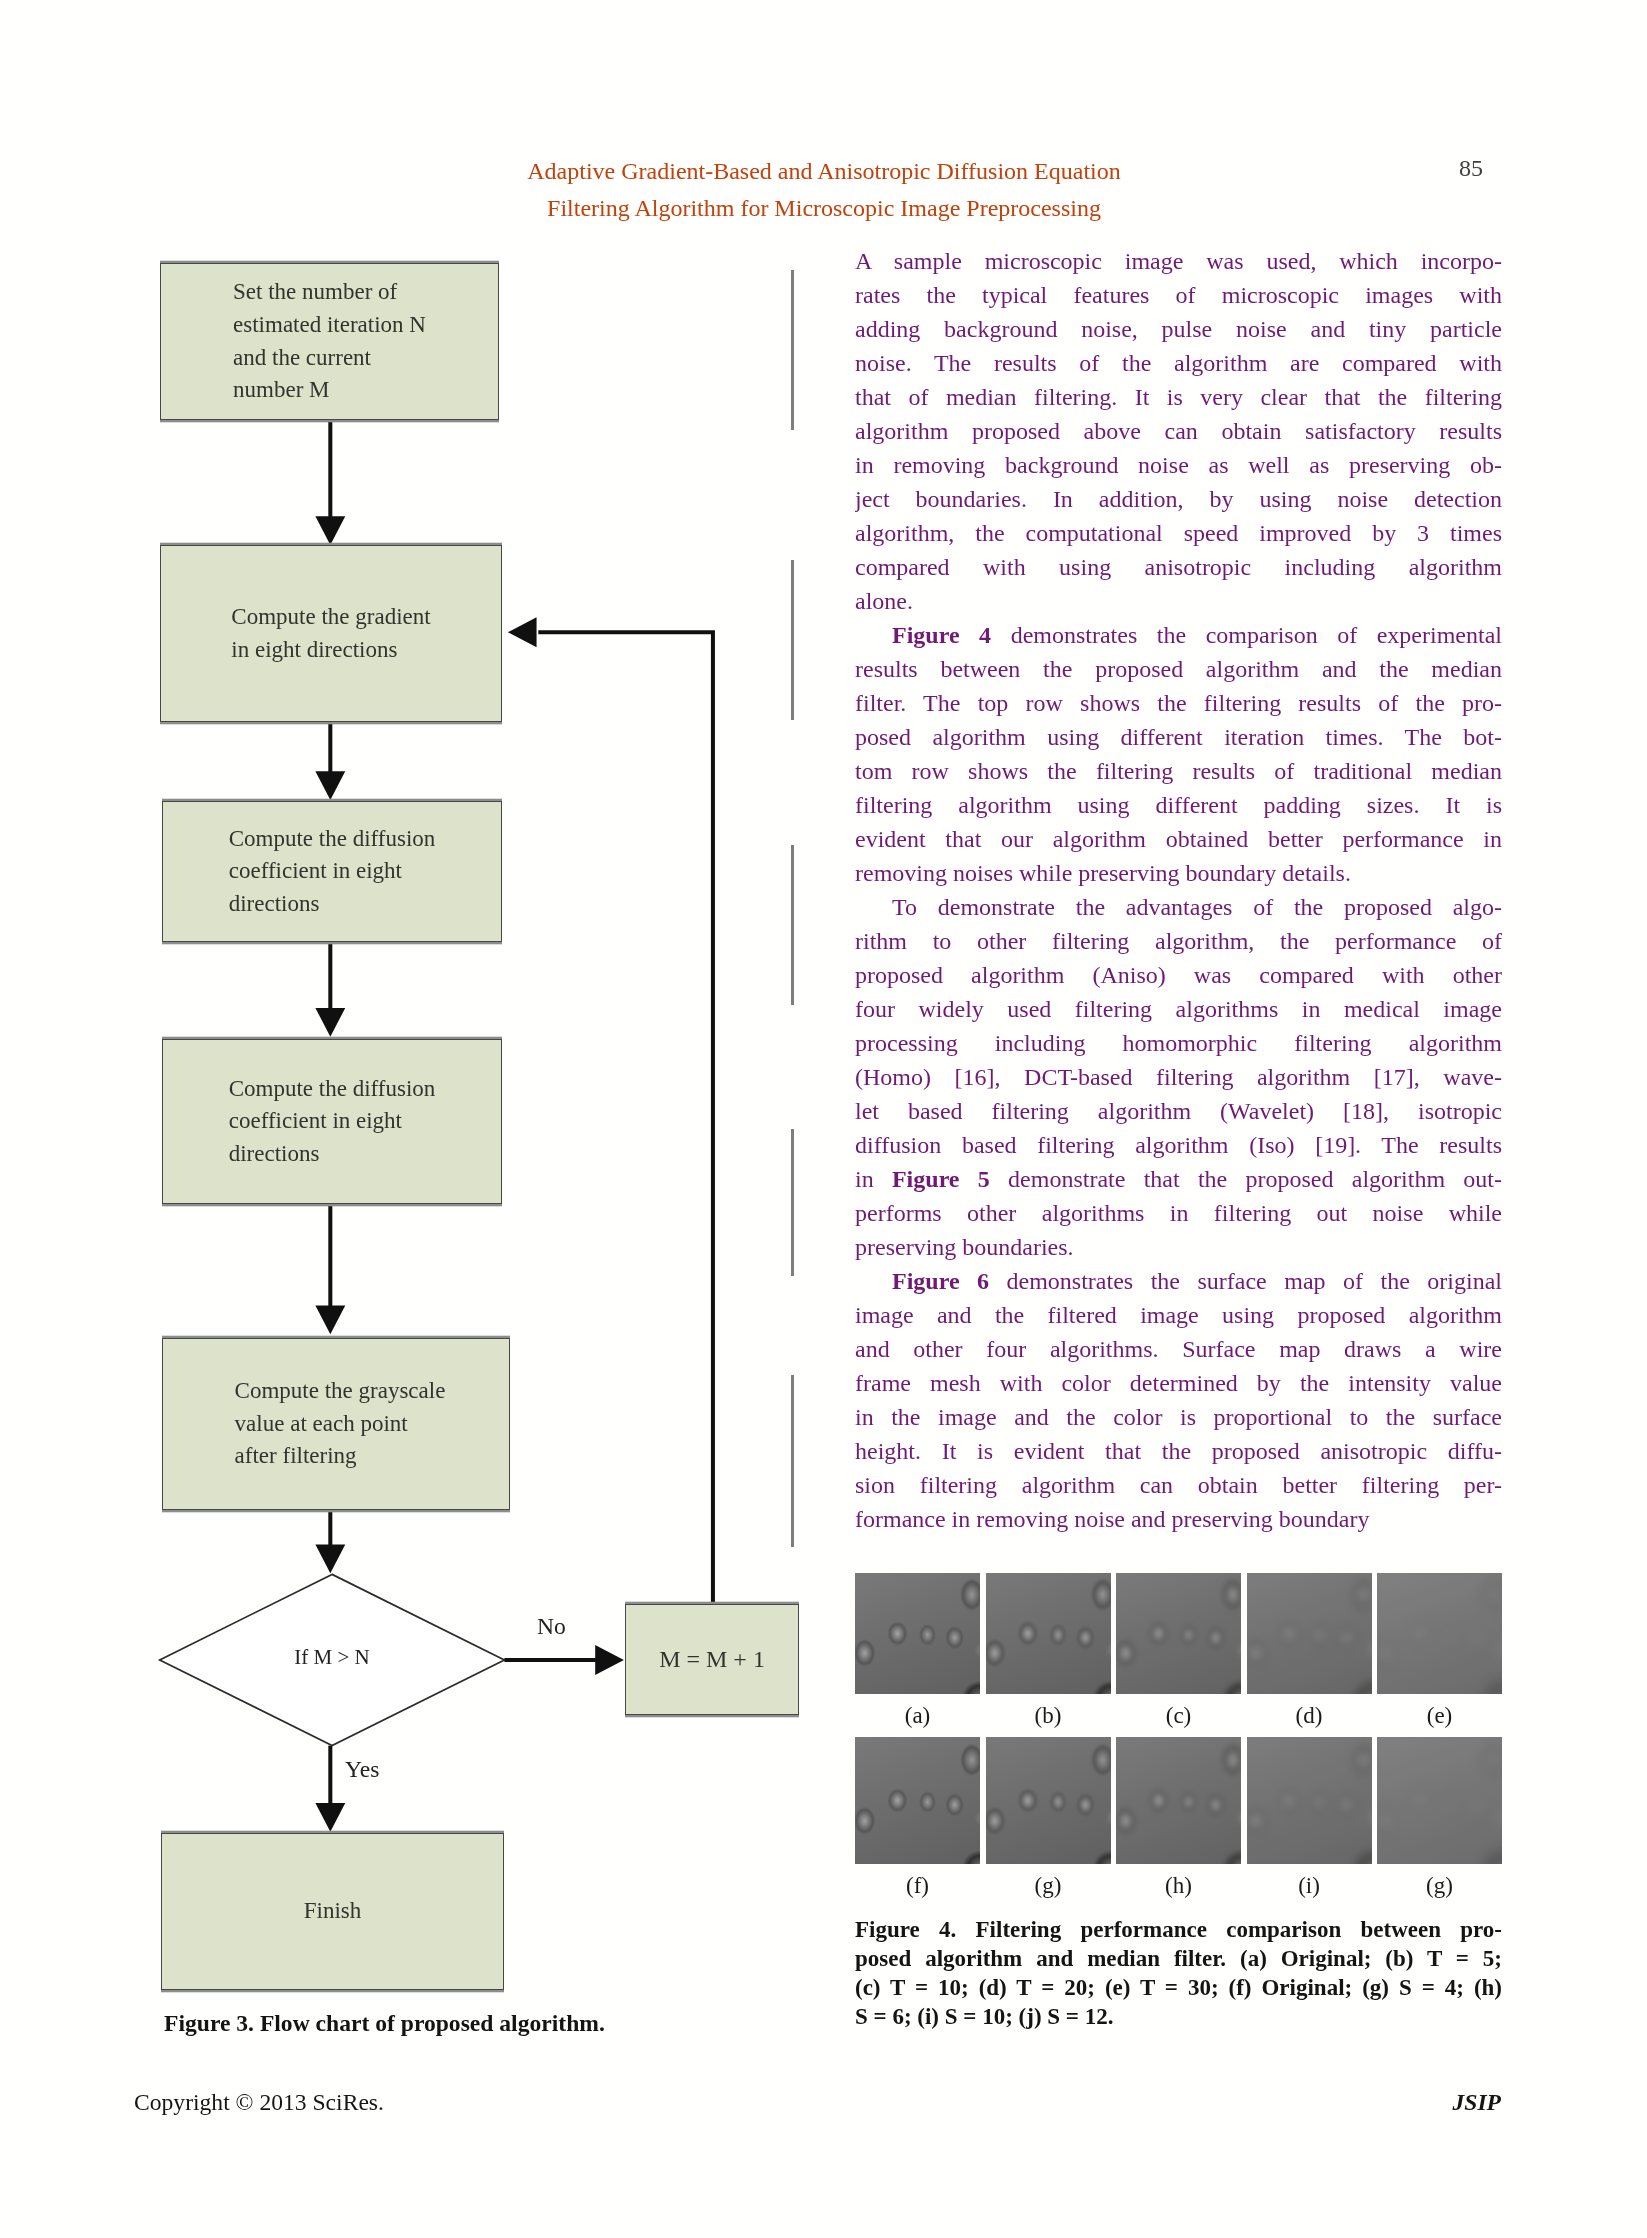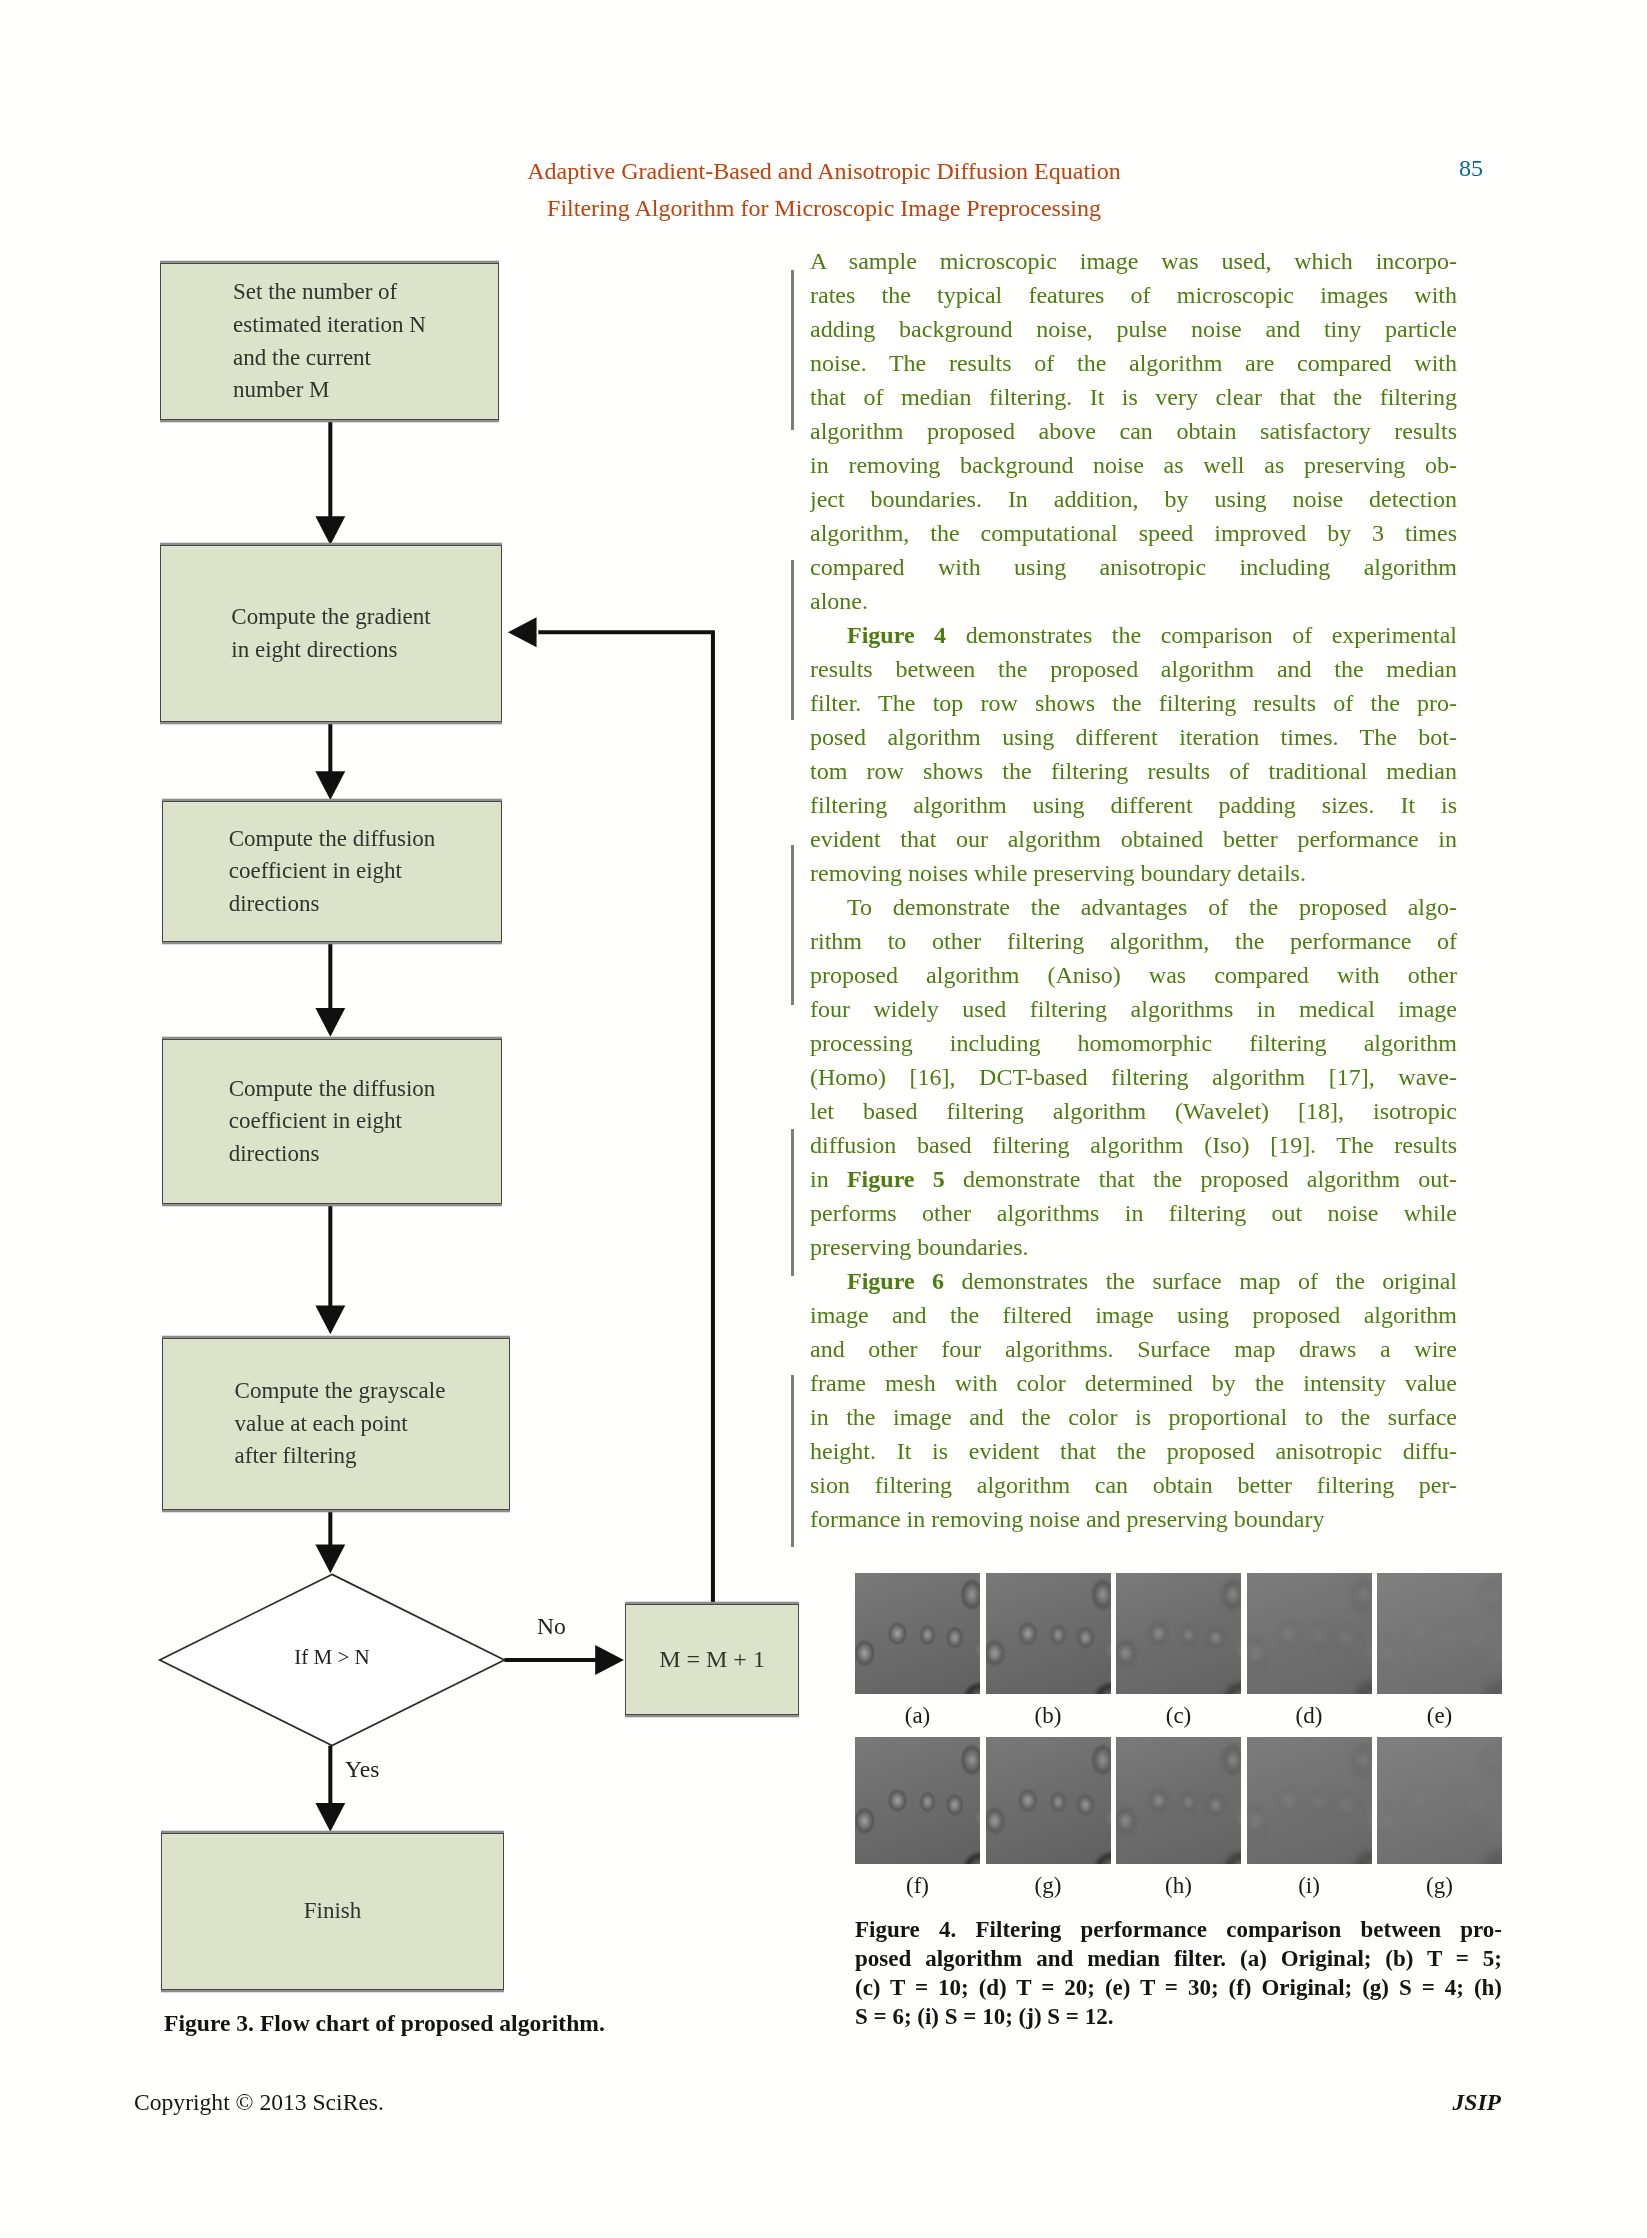--- a/index.html
+++ b/index.html
@@ -3,21 +3,21 @@
 <meta charset="utf-8">
 <title>Paper Page 85</title>
 <style>
   html,body{margin:0;padding:0;background:#ffffff;}
   .page{position:relative;width:1648px;height:2239px;background:#fffffe;
         font-family:"Liberation Serif", serif;color:#111;overflow:hidden;}
 
   
   .hdr{position:absolute;top:153px;left:0;right:0;text-align:center;
        font-size:24px;line-height:37px;color:#c2410c;}
-  .pageno{position:absolute;top:155px;left:1459px;font-size:24px;color:#0369a1;}
+  .pageno{position:absolute;top:155px;left:1459px;font-size:24px;color:#404040;}
 
   
   .divseg{position:absolute;left:791px;width:3.4px;background:#7e7e7e;}
   .d1{top:270px;height:160px}.d2{top:560px;height:160px}.d3{top:845px;height:160px}
   .d4{top:1129px;height:147px}.d5{top:1375px;height:172px}
 
   
   svg.flow{position:absolute;left:0;top:0;}
   .fbox{position:absolute;background:#dde2cb;border:1.7px solid #474747;
         display:flex;align-items:center;justify-content:center;
@@ -32,22 +32,22 @@
   .finish{left:161px;top:1833px;width:341px;height:155px;}
   .dlabel{position:absolute;left:247px;top:1645px;width:170px;text-align:center;
           font-size:21px;color:#222;}
   .branch{position:absolute;font-size:23.6px;color:#222;}
   .nolab{left:520px;top:1613px;width:63px;text-align:center;}
   .yeslab{left:345px;top:1756px;width:75px;}
   .fig3cap{position:absolute;left:164px;top:2010px;width:626px;
            font-weight:bold;font-size:23.6px;color:#141414;}
 
   
-  .article{position:absolute;left:810px;top:244px;width:647px;
-           font-size:24px;color:#4d7c0f;}
+  .article{position:absolute;left:855px;top:244px;width:647px;
+           font-size:24px;color:#701a75;}
   .tline{height:34px;line-height:34px;overflow:hidden;text-align:left;}
   .jline{text-align:justify;text-align-last:justify;}
   .ind{text-indent:37px;}
   .bold{font-weight:bold;}
 
   
   .fig4{position:absolute;left:855px;top:1573px;width:647px;}
   .img-row{display:flex;justify-content:space-between;}
   .cell{width:125px;height:121px;overflow:hidden;position:relative;background:#6a6a6a;}
   .row2 .cell{height:127px;}

